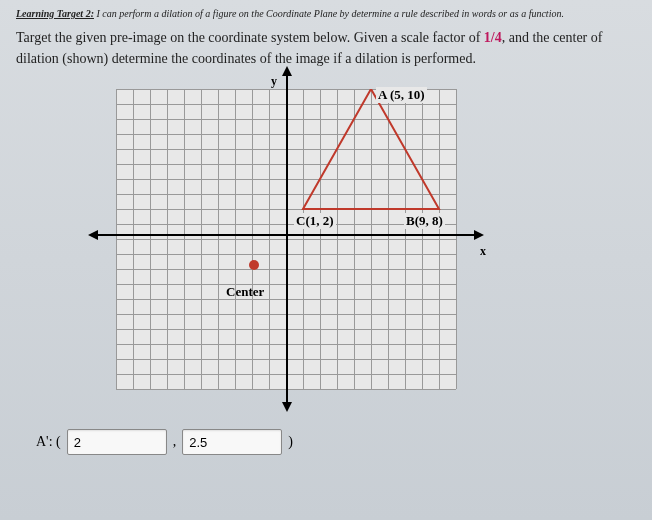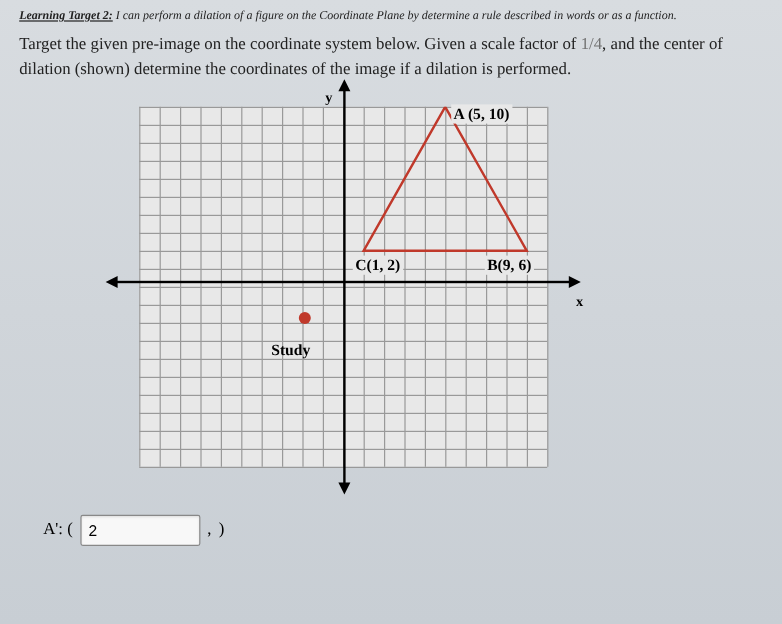--- a/index.html
+++ b/index.html
@@ -22,22 +22,22 @@
       font-weight: bold;
       text-align: center;
     }
     .prompt {
       font-size: 14px;
       color: #222;
       line-height: 1.5;
       margin-bottom: 10px;
     }
     .scale-factor {
-      color: #737373;
-      font-weight: 400;
+      color: #be185d;
+      font-weight: 700;
       margin-top: 15px;
     }
     .graph-container {
       position: relative;
       width: 420px;
       height: 340px;
       margin: 0 auto 10px 60px;
     }
     .grid {
       position: absolute;
@@ -227,24 +227,25 @@
   <div class="axis-y"></div>
   <div class="axis-label-x">x</div>
   <div class="axis-label-y">y</div>
 
   <svg class="triangle" style="left:40px; top:10px;" width="340" height="300">
     <polygon points="255,0 323,120 187,120" fill="none" stroke="#c0392b" stroke-width="2"></polygon>
   </svg>
 
   <div class="point-label" style="left:300px; top:8px;">A (5, 10)</div>
   <div class="point-label" style="left:218px; top:134px;">C(1, 2)</div>
-  <div class="point-label" style="left:328px; top:134px;">B(9, 6)</div>
+  <div class="point-label" style="left:328px; top:134px;">B(9, 8)</div>
 
   <div class="center-dot" style="left:173px; top:181px;"></div>
-  <div class="center-label" style="left:150px; top:205px;">Study</div>
+  <div class="center-label" style="left:150px; top:205px;">Center</div>
 </div>
 
 <div class="answer-row">
   <span>A': (</span>
   <input class="answer-input" value="2" style="">
   <span>,</span>
+  <input class="answer-input" value="2.5" style="">
   <span>)</span>
 </div>
 
 </body></html>

